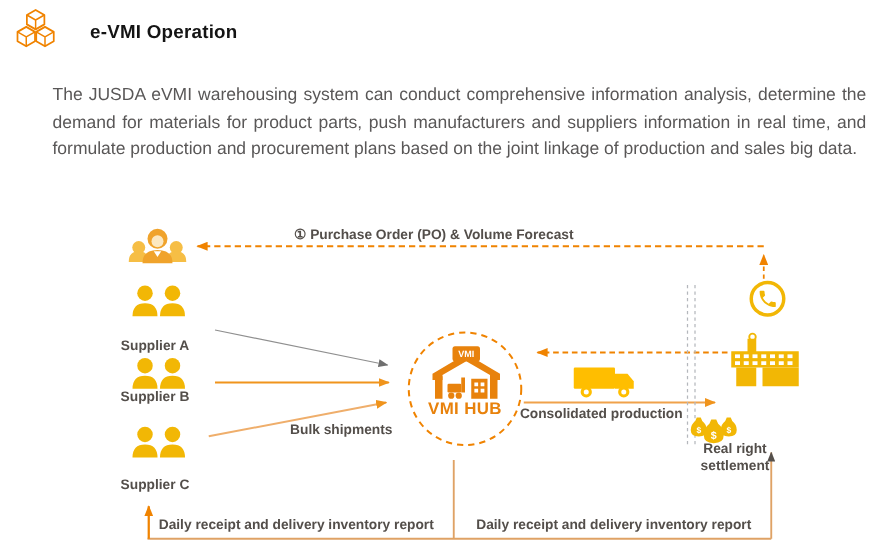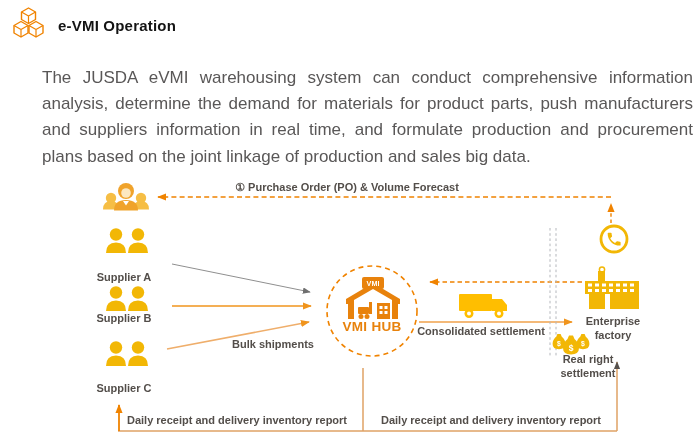--- a/index.html
+++ b/index.html
@@ -1,22 +1,22 @@
 <!DOCTYPE html>
 <html><head>
 <meta charset="utf-8">
 <style>
   * { margin:0; padding:0; box-sizing:border-box; }
   html,body { width:700px; height:442px; background:#fff; font-family:"Liberation Sans",sans-serif; }
   .page { position:relative; width:700px; height:442px; background:#fff; overflow:hidden; }
 
-  .header { position:absolute; left:12px; top:7px; display:flex; align-items:center; gap:13px; }
+  .header { position:absolute; left:12px; top:7px; display:flex; align-items:center; gap:27px; }
   .page-title { font-size:15px; font-weight:700; color:#141414; letter-spacing:.2px; }
 
-  .intro { position:absolute; left:42px; top:65px; width:651px; font-size:17px; line-height:1.54;
+  .intro { position:absolute; left:42px; top:65px; width:651px; font-size:14px; line-height:1.54;
            color:#595757; text-align:justify; }
 
   .diagram { position:absolute; inset:0; }
   svg.overlay { position:absolute; left:0; top:0; }
 
   .lbl { position:absolute; font-size:11px; font-weight:700; color:#534E4A; white-space:nowrap;
          transform:translateX(-50%); }
   .lbl.wrap { white-space:normal; text-align:center; line-height:1.27; }
   .hub-name { position:absolute; font-size:13.5px; font-weight:700; color:#E8820C; white-space:nowrap;
               transform:translateX(-50%); letter-spacing:.3px; }
@@ -173,21 +173,20 @@
     <div class="lbl" style="left:347px; top:181px;">① Purchase Order (PO) &amp; Volume Forecast</div>
 
     <div class="lbl" style="left:124px; top:255px;margin-top:16px;">Supplier A</div>
     <div class="lbl" style="left:124px; top:312px;">Supplier B</div>
     <div class="lbl" style="left:124px; top:382px;">Supplier C</div>
 
     <div class="lbl" style="left:259px; top:338px;padding-left:28px;">Bulk shipments</div>
 
     <div class="hub-name" style="left:372px; top:319px;">VMI HUB</div>
 
-    <div class="lbl" style="left:481px; top:325px;">Consolidated settlement</div>
+    <div class="lbl" style="left:481px; top:325px;">Consolidated production</div>
 
-    <div class="lbl wrap" style="left:613px; top:315px; width:72px;">Enterprise factory</div>
     <div class="lbl wrap" style="left:588px; top:353px; width:66px;">Real right settlement</div>
 
     <div class="lbl" style="left:237px; top:414px;">Daily receipt and delivery inventory report</div>
     <div class="lbl" style="left:491px; top:414px;">Daily receipt and delivery inventory report</div>
   </div>
 </div>
 
 </body></html>

